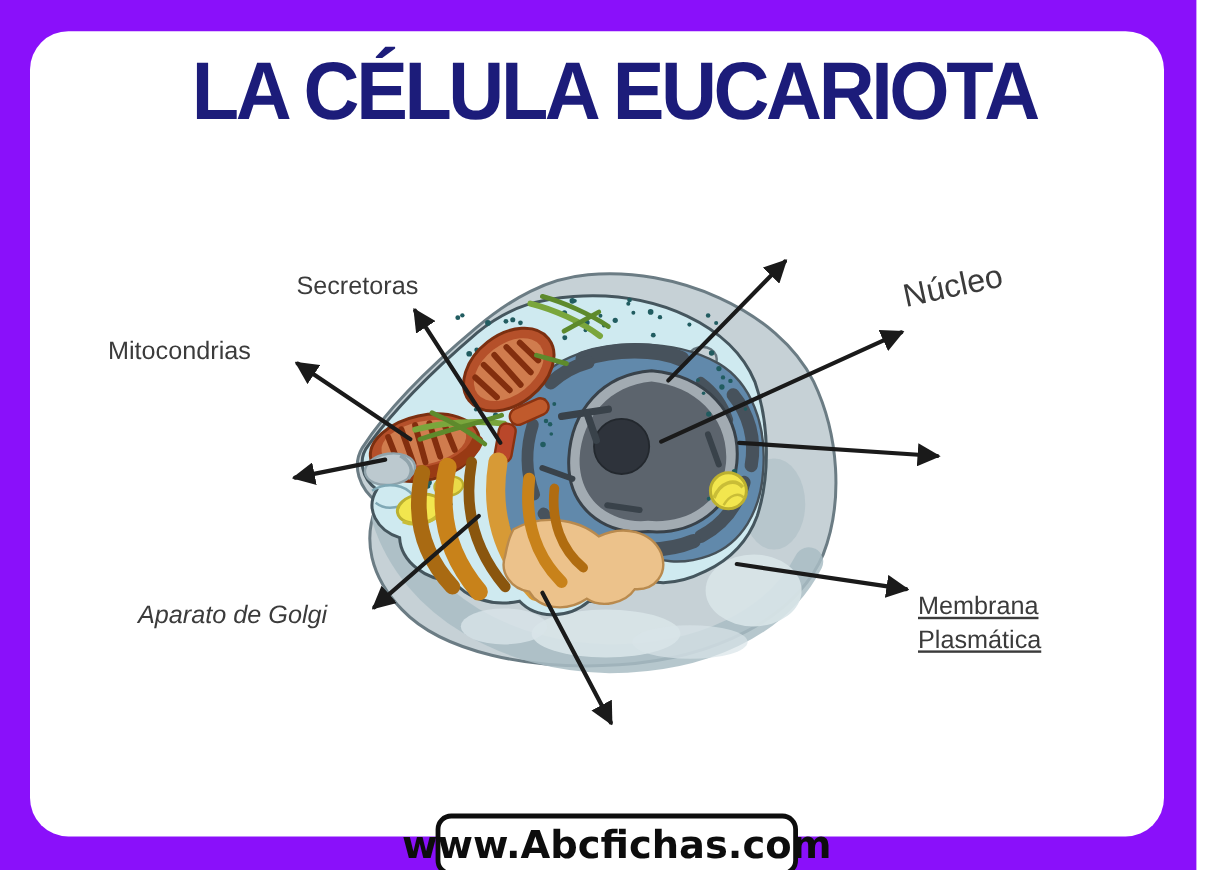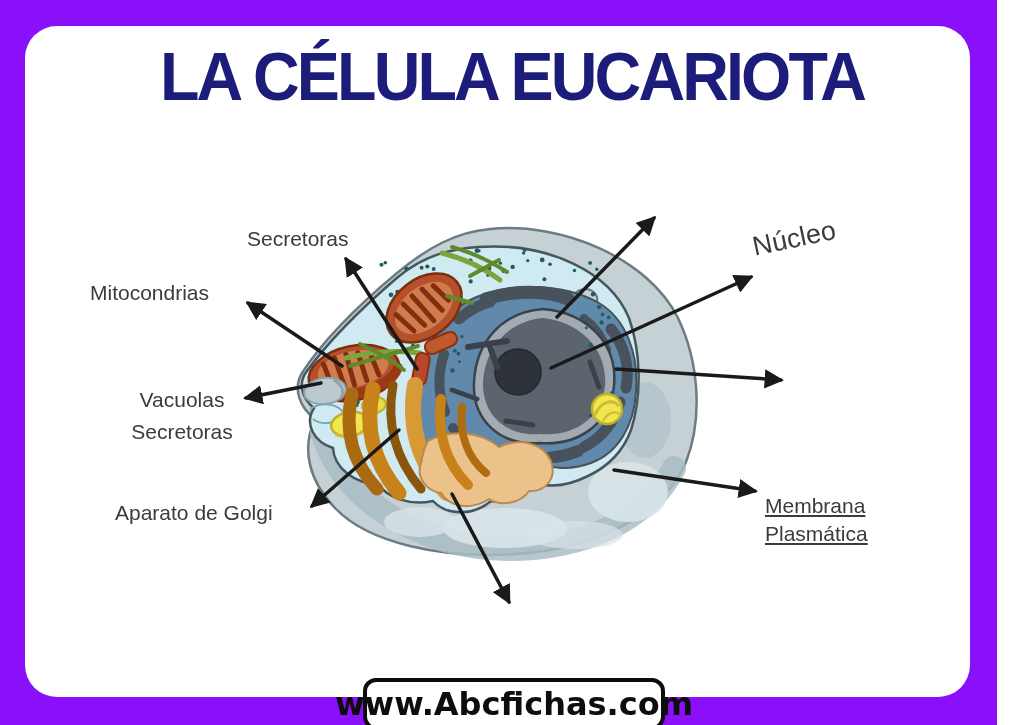--- a/index.html
+++ b/index.html
@@ -9,21 +9,21 @@
   .title{position:absolute;left:0;top:42px;width:1024px;text-align:center;
          font-weight:bold;font-size:68px;letter-spacing:-3px;color:#1c1c7a;
          transform:scaleX(0.95);line-height:1.0;}
   .cell-svg{position:absolute;left:0;top:0;width:1024px;height:725px;}
   .lbl{position:absolute;color:#3b3b3b;font-size:21px;line-height:30px;white-space:nowrap;}
   .lbl-reticulo{left:646px;top:149px;}
   .lbl-nucleo{left:753px;top:232px;font-size:27px;transform:rotate(-12deg);transform-origin:left center;}
   .lbl-centriolo{left:247px;top:224px;}
   .lbl-mitocondrias{left:90px;top:278px;}
   .lbl-vacuolas{left:116px;top:384px;width:132px;text-align:center;line-height:32px;}
-  .lbl-golgi{left:115px;top:498px;}
+  .lbl-golgi{left:115px;top:498px;font-style:italic;}
   .lbl-ribosomas{left:792px;top:367px;}
   .lbl-membrana{left:765px;top:492px;line-height:28px;text-decoration:underline;}
   .lbl-citoplasma{left:453px;top:614px;}
   .watermark{position:absolute;left:363px;top:678px;width:302px;height:52px;
              background:#ffffff;border:4px solid #0d0d0d;border-radius:13px;
              display:flex;align-items:center;justify-content:center;
              font-family:"DejaVu Sans",sans-serif;font-weight:bold;font-size:32px;color:#0d0d0d;
              box-sizing:border-box;z-index:5;}
 </style>
 </head>
@@ -260,24 +260,20 @@
       <line x1="557" y1="317" x2="654" y2="218" marker-end="url(#ah)"></line>
       <line x1="551" y1="368" x2="751" y2="277" marker-end="url(#ah)"></line>
       <line x1="616" y1="369" x2="781" y2="380" marker-end="url(#ah)"></line>
       <line x1="614" y1="470" x2="755" y2="491" marker-end="url(#ah)"></line>
     </g>
   </svg>
 
   <div class="lbl lbl-nucleo">Núcleo</div>
   <div class="lbl lbl-centriolo">Secretoras</div>
   <div class="lbl lbl-mitocondrias">Mitocondrias</div>
-  <div class="lbl lbl-vacuolas">
-    <div>Vacuolas</div>
-    <div>Secretoras</div>
-  </div>
   <div class="lbl lbl-golgi">Aparato de Golgi</div>
   <div class="lbl lbl-membrana">
     <div>Membrana</div>
     <div>Plasmática</div>
   </div>
 
   <div class="watermark">
     <span>www.Abcfichas.com</span>
   </div>
 </div>

